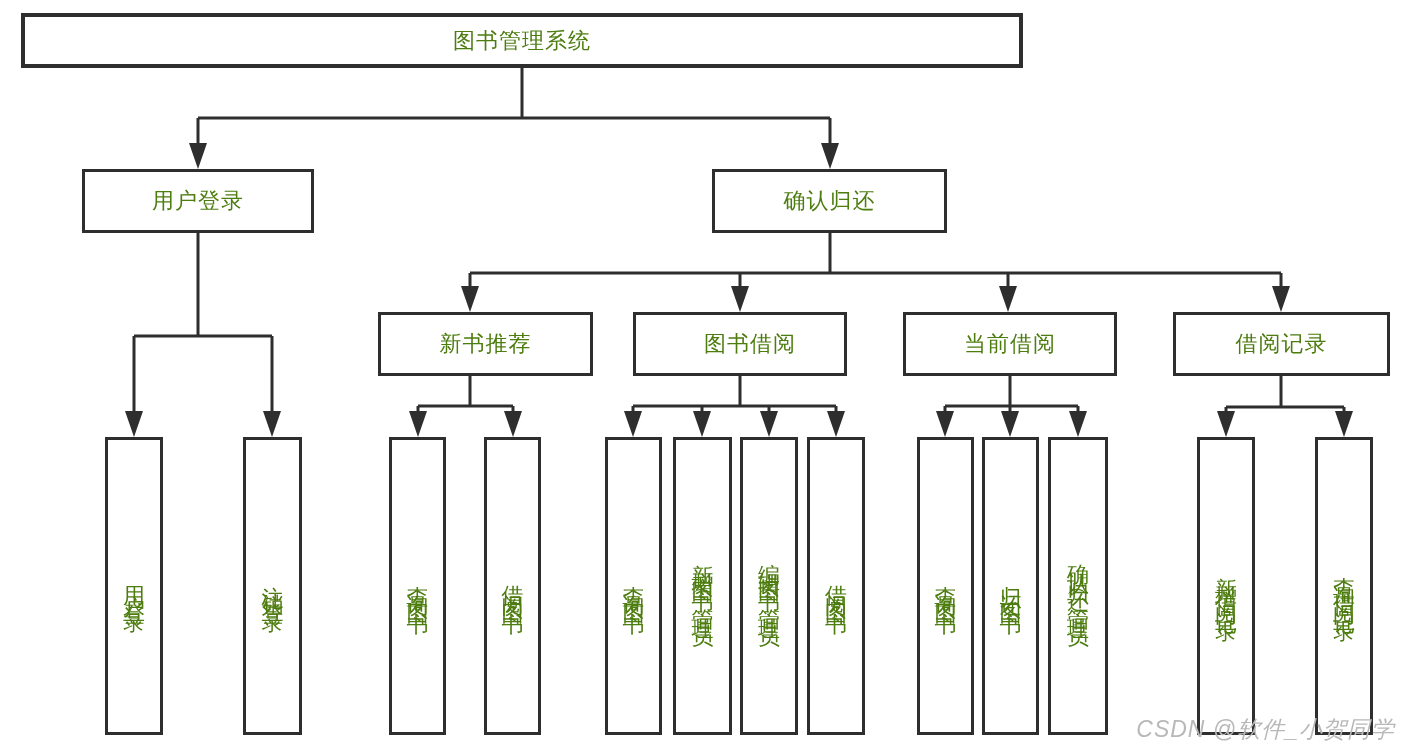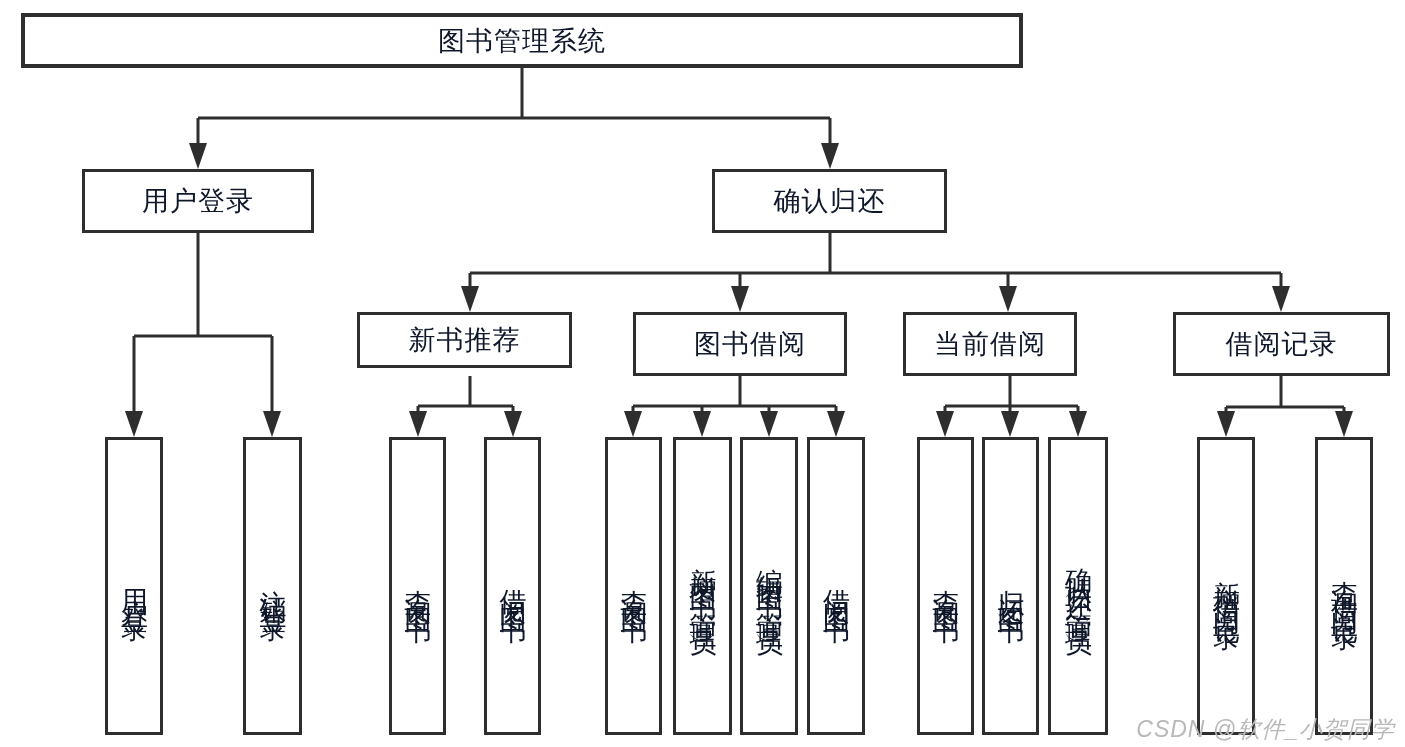--- a/index.html
+++ b/index.html
@@ -13,22 +13,22 @@
   }
   .wires { position: absolute; left: 0; top: 0; }
   .node {
     position: absolute;
     box-sizing: border-box;
     background: #ffffff;
     border: 3px solid #2e2e2e;
     display: flex;
     align-items: center;
     justify-content: center;
-    color: #0f172a;
-    font-size: 27px;
+    color: #4d7c0f;
+    font-size: 22px;
     letter-spacing: 1px;
   }
   .root-box { border-width: 4px; }
   .leaf span {
     writing-mode: vertical-rl;
     text-orientation: mixed;
     letter-spacing: 9px;
     line-height: 1;
     white-space: nowrap;
   }
@@ -84,27 +84,27 @@
     <span>图书管理系统</span>
   </div>
 
   <div class="node" style="left:82px; top:169px; width:232px; height:64px;">
     <span>用户登录</span>
   </div>
   <div class="node" style="left:712px; top:169px; width:235px; height:64px;">
     <span>确认归还</span>
   </div>
 
-  <div class="node" style="left:357px; top:312px; width:215px; height:56px;">
+  <div class="node" style="left:378px; top:312px; width:215px; height:64px;">
     <span>新书推荐</span>
   </div>
   <div class="node" style="left:633px; top:312px; width:214px; height:64px;padding-left:20px;">
     <span>图书借阅</span>
   </div>
-  <div class="node" style="left:903px; top:312px; width:174px; height:64px;">
+  <div class="node" style="left:903px; top:312px; width:214px; height:64px;">
     <span>当前借阅</span>
   </div>
   <div class="node" style="left:1173px; top:312px; width:217px; height:64px;">
     <span>借阅记录</span>
   </div>
 
   <div class="node leaf" style="left:105px; top:437px; width:58px; height:298px;">
     <span>用户登录</span>
   </div>
   <div class="node leaf" style="left:243px; top:437px; width:59px; height:298px;">

